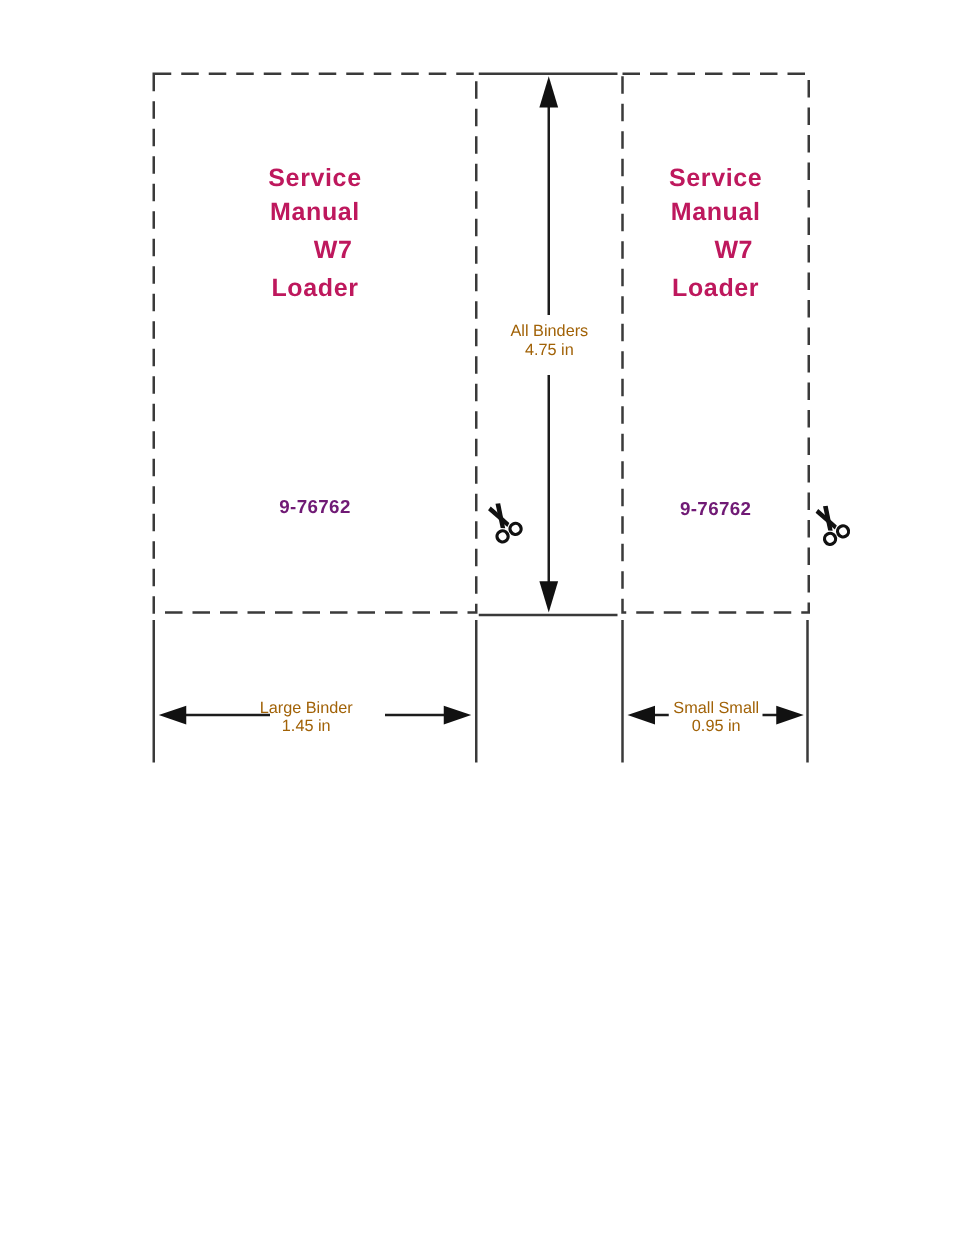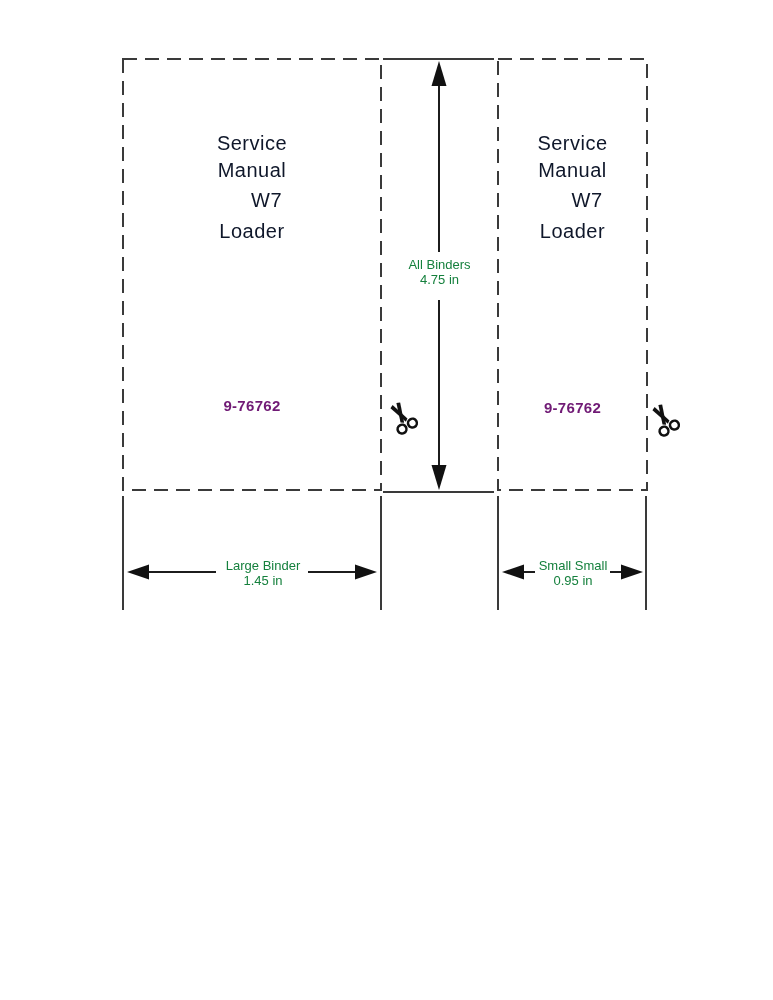--- a/index.html
+++ b/index.html
@@ -16,43 +16,43 @@
     position: absolute;
     left: 0; top: 0;
     width: 773px; height: 1000px;
   }
   .label-block {
     position: absolute;
     text-align: center;
   }
   .title-line {
     font-size: 20px;
-    font-weight: normal;
+    font-weight: bold;
     line-height: 27px;
     letter-spacing: 0.5px;
-    color: #0f172a;
+    color: #be185d;
   }
   .title-line.model { margin-top: 3px; padding-left: 29px; }
   .title-line.product { margin-top: 4px; }
   .part-number {
     position: absolute;
     text-align: center;
     font-size: 15px;
     font-weight: bold;
     line-height: 16px;
     letter-spacing: 0.3px;
     color: #701a75;
   }
   .dim-text {
     position: absolute;
     text-align: center;
     font-size: 13px;
     font-weight: normal;
     line-height: 15px;
-    color: #15803d;
+    color: #a16207;
   }
   .scissors {
     position: absolute;
     width: 32px;
     height: 36px;
     transform: rotate(-30deg);
   }
 </style>
 </head>
 <body>
@@ -116,21 +116,21 @@
     <div class="title-line">Manual</div>
     <div class="title-line model">W7</div>
     <div class="title-line product">Loader</div>
   </div>
   <div class="part-number" style="left:498px; top:400px; width:149px;">9-76762</div>
 
   <div class="dim-text" style="left:384px; top:257px; width:111px;">
     <div>All Binders</div>
     <div>4.75 in</div>
   </div>
-  <div class="dim-text" style="left:163px; top:558px; width:200px;">
+  <div class="dim-text" style="left:145px; top:558px; width:200px;">
     <div>Large Binder</div>
     <div>1.45 in</div>
   </div>
   <div class="dim-text" style="left:499px; top:558px; width:148px;">
     <div>Small Small</div>
     <div>0.95 in</div>
   </div>
 
   <svg class="scissors" style="left:386px; top:399px;" viewBox="0 0 32 36">
     <path d="M12 22 L18.2 3 L21.6 4.6 L15 24 Z" fill="#111111"></path>

